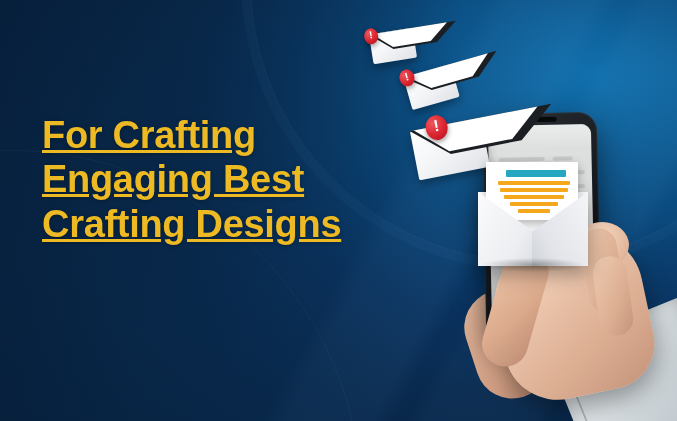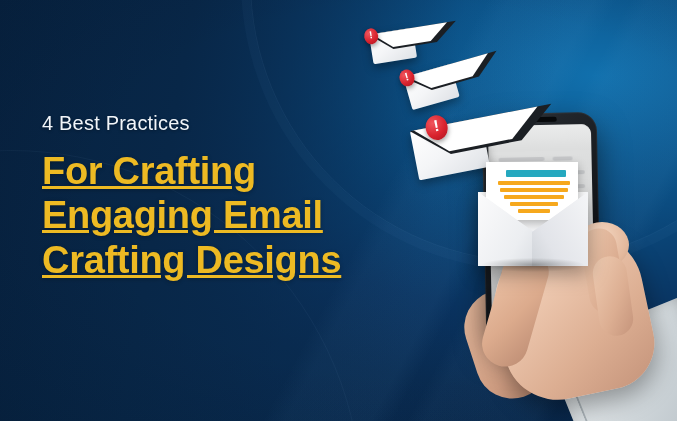--- a/index.html
+++ b/index.html
@@ -339,21 +339,20 @@
       <div class="env-wing-l"></div>
       <div class="env-wing-r"></div>
       <div class="env-shadow"></div>
     </div>
 
   </div>
 
   <div class="bg-vignette"></div>
 
   <div class="text-block">
-    <p class="eyebrow">4 Best Practices</p>
     <h1 class="headline">
       <span>For Crafting</span>
-      <span>Engaging Email</span>
+      <span>Engaging Best</span>
       <span>Crafting Designs</span>
     </h1>
   </div>
 
 </div>
 
 </body></html>

